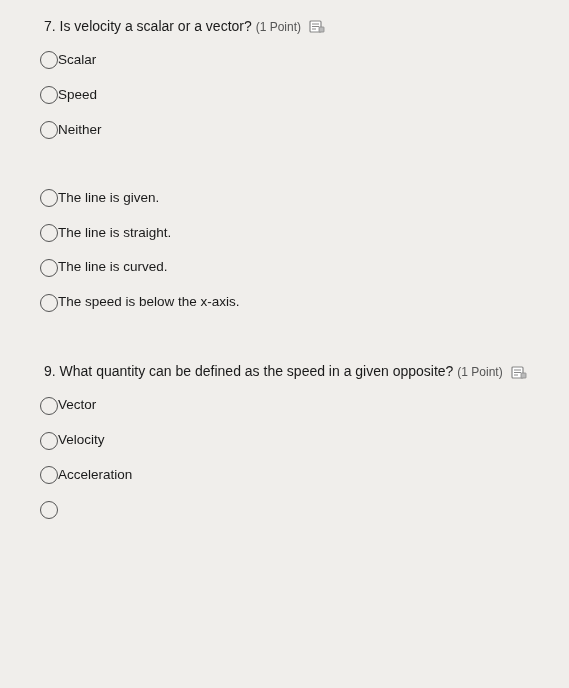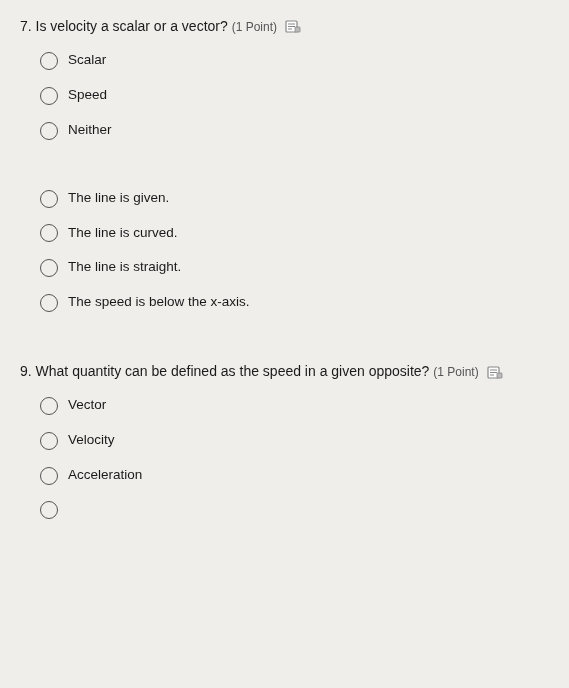--- a/index.html
+++ b/index.html
@@ -21,20 +21,21 @@
     .question-block {
       margin-bottom: 28px;
     }
 
     .question-text {
       font-size: 14px;
       font-weight: 500;
       color: #1a1a1a;
       margin-bottom: 14px;
       line-height: 1.5;
+      margin-left: 24px;
     }
 
     .point-badge {
       font-size: 12px;
       color: #555;
       font-weight: normal;
     }
 
     .note-icon {
       display: inline-block;
@@ -47,23 +48,22 @@
     }
 
     .options-list {
       list-style: none;
       padding: 0;
       margin-left: 20px;
     }
 
     .option-item {
       display: flex;
-      align-items: flex-end;
+      align-items: center;
       margin-bottom: 16px;
-      gap: 10px;
     }
 
     .radio-circle {
       width: 18px;
       height: 18px;
       border-radius: 50%;
       border: 1.5px solid #555;
       background: transparent;
       flex-shrink: 0;
       cursor: pointer;
@@ -121,25 +121,25 @@
 <div class="divider"></div>
 
 <div class="question-block">
   <ul class="options-list">
     <li class="option-item">
       <div class="radio-circle"></div>
       <span class="option-label">The line is given.</span>
     </li>
     <li class="option-item">
       <div class="radio-circle"></div>
-      <span class="option-label">The line is curved.</span>
+      <span class="option-label">The line is straight.</span>
     </li>
     <li class="option-item">
       <div class="radio-circle"></div>
-      <span class="option-label">The line is straight.</span>
+      <span class="option-label">The line is curved.</span>
     </li>
     <li class="option-item">
       <div class="radio-circle"></div>
       <span class="option-label">The speed is below the x-axis.</span>
     </li>
   </ul>
 </div>
 
 <div class="divider"></div>
 

